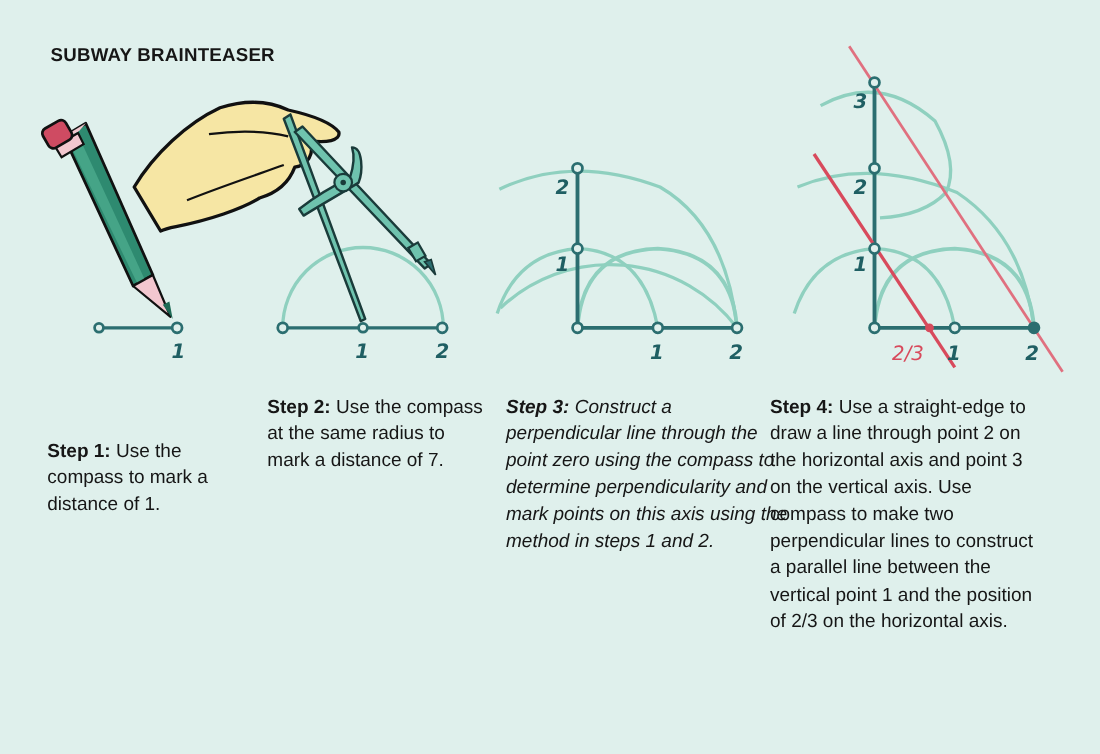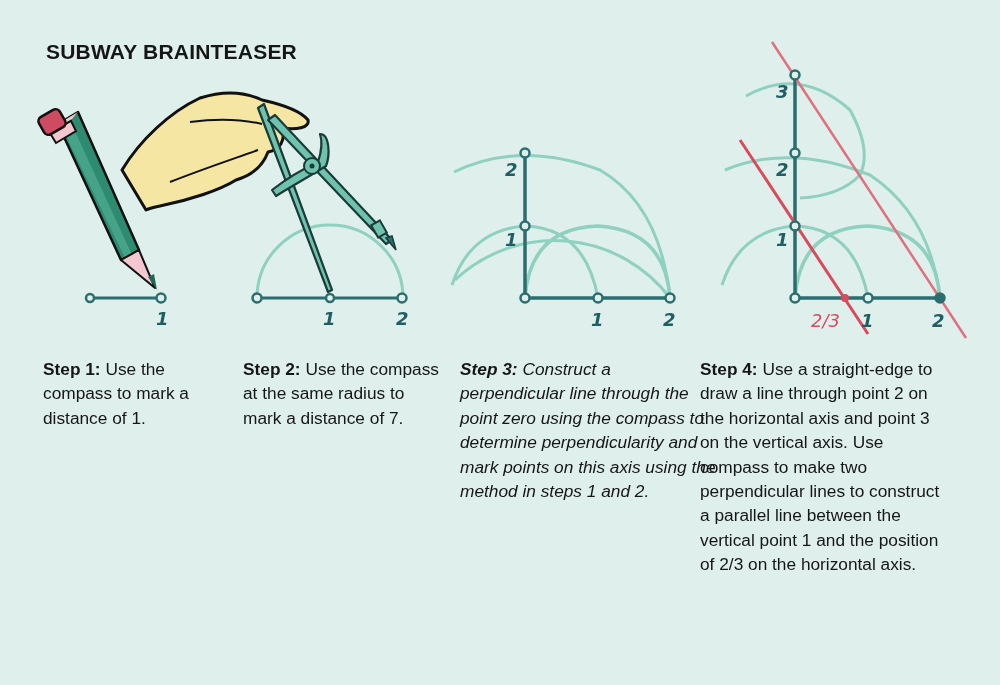--- a/index.html
+++ b/index.html
@@ -1,21 +1,21 @@
 <!DOCTYPE html>
 <html><head>
 <meta charset="utf-8">
 <style>
   html, body { margin:0; padding:0; }
   body { width:1000px; height:685px; background:#dff0ec; position:relative; overflow:hidden; font-family:"Liberation Sans", sans-serif; color:#161616; }
-  .title { position:absolute; left:46px; top:40px; font-size:21px; font-weight:bold; letter-spacing:0.2px; }
+  .title { position:absolute; left:46px; top:40px; font-size:17px; font-weight:bold; letter-spacing:0.2px; }
   svg.art { position:absolute; left:0; top:0; }
   .step { position:absolute; top:357px; font-size:17.3px; line-height:24.4px; }
   .step b { font-weight:bold; }
-  #s1 { left:43px; width:190px; }
+  #s1 { left:43px; width:190px;margin-top:40px; }
   #s2 { left:243px; width:200px; }
   #s3 { left:460px; width:260px;font-style:italic; }
   #s4 { left:700px; width:250px; }
   .lbl { font-family:"DejaVu Sans", sans-serif; font-weight:bold; font-style:italic; font-size:18px; fill:#1f5f63; }
   .lblr { font-family:"DejaVu Sans", sans-serif; font-style:italic; font-size:18px; fill:#d84a5c; }
 </style>
 </head>
 <body>
 
 <div class="title">SUBWAY BRAINTEASER</div>

